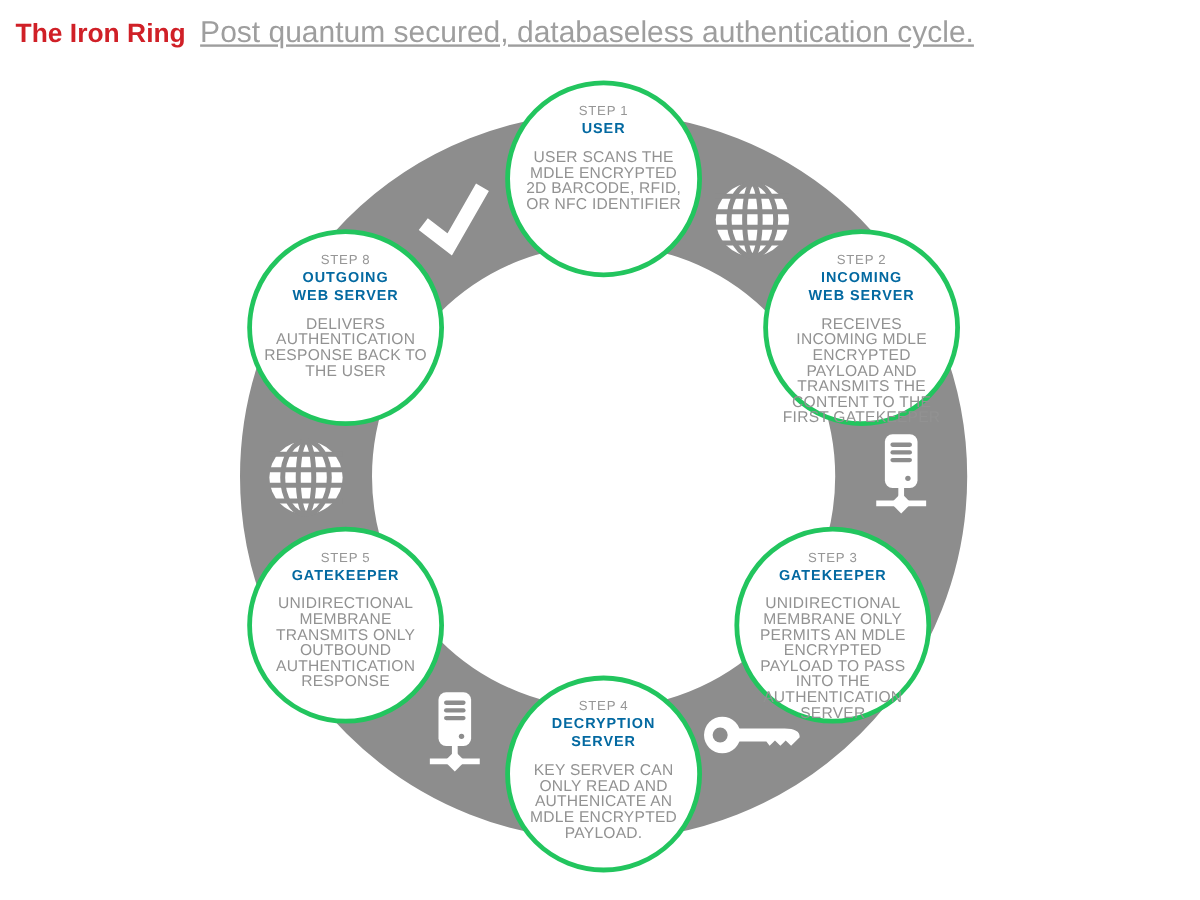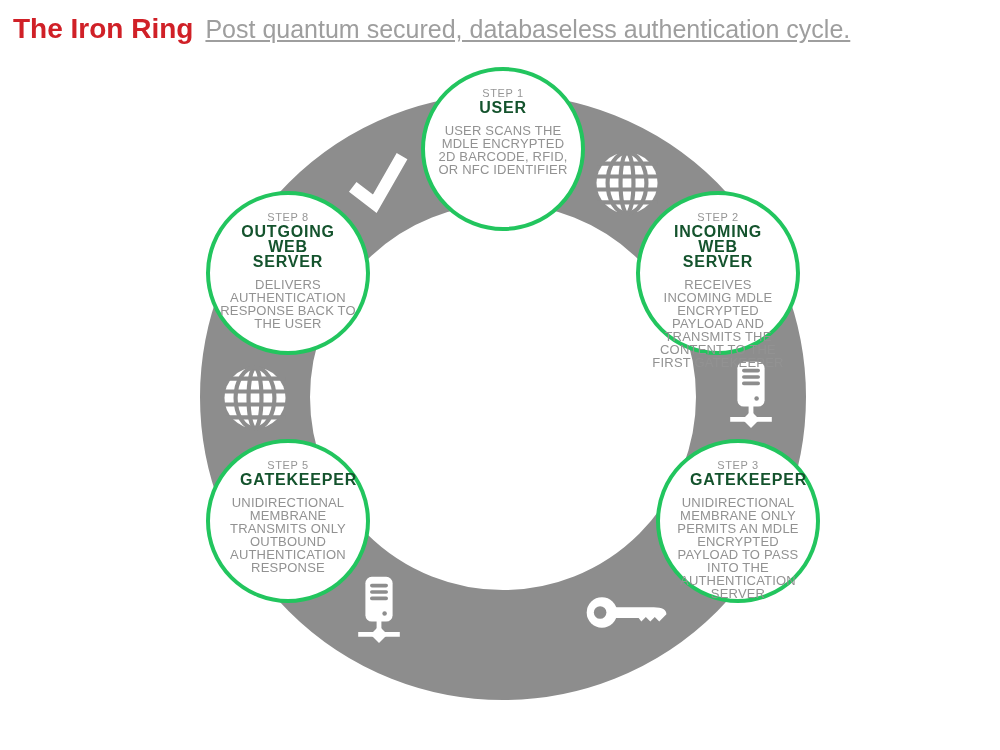--- a/index.html
+++ b/index.html
@@ -2,42 +2,42 @@
 <html><head>
 <meta charset="utf-8">
 <style>
   html,body{margin:0;padding:0;background:#fff;}
   .canvas{
     position:relative;width:1000px;height:750px;background:#ffffff;
     overflow:hidden;font-family:"Liberation Sans",sans-serif;
   }
   
   .header{position:absolute;left:13px;top:13px;white-space:nowrap;}
-  .brand{font-size:28px;font-weight:700;color:#d02027;letter-spacing:0px;}
+  .brand{font-size:22px;font-weight:700;color:#d02027;letter-spacing:0px;}
   .subtitle{font-size:25px;font-weight:400;color:#9e9e9e;margin-left:12px;text-decoration:underline;}
   
   .ring{
     position:absolute;left:200px;top:94px;width:386px;height:386px;
     border:110px solid #8d8d8d;border-radius:50%;z-index:1;
   }
   
   .step-circle{
     position:absolute;width:164px;height:164px;box-sizing:border-box;
     border:4px solid #22c55e;border-radius:50%;background:#ffffff;z-index:3;
     display:flex;flex-direction:column;align-items:center;
     padding-top:15px;text-align:center;
   }
   .step-label{font-size:11px;color:#969696;letter-spacing:0.6px;line-height:14px;}
-  .step-name{font-size:16px;font-weight:700;color:#14532d;letter-spacing:0.8px;
+  .step-name{font-size:12px;font-weight:700;color:#0369a1;letter-spacing:0.8px;
              line-height:15px;width:96px;}
   .step-desc{font-size:13px;color:#929292;letter-spacing:0.2px;line-height:13px;
              width:136px;margin-top:9px;}
   .pos-1{left:421px;top:67px;}
   .pos-2{left:636px;top:191px;}
-  .pos-3{left:656px;top:439px;}
+  .pos-3{left:612px;top:439px;}
   .pos-4{left:421px;top:563px;}
   .pos-5{left:206px;top:439px;}
   .pos-6{left:206px;top:191px;}
   
   .ring-icon{position:absolute;z-index:2;}
   .icon-check{left:346px;top:150px;transform:rotate(-9deg);}
   .icon-globe-tr{left:590px;top:146px;}
   .icon-server-r{left:719px;top:357px;}
   .icon-key{left:584px;top:589px;}
   .icon-server-bl{left:347px;top:572px;}
@@ -125,20 +125,25 @@
     <div class="step-name">INCOMING WEB SERVER</div>
     <div class="step-desc">RECEIVES INCOMING MDLE ENCRYPTED PAYLOAD AND TRANSMITS THE CONTENT TO THE FIRST GATEKEEPER</div>
   </div>
 
   <div class="step-circle pos-3">
     <div class="step-label">STEP 3</div>
     <div class="step-name">GATEKEEPER</div>
     <div class="step-desc">UNIDIRECTIONAL MEMBRANE ONLY PERMITS AN MDLE ENCRYPTED PAYLOAD TO PASS INTO THE AUTHENTICATION SERVER</div>
   </div>
 
+  <div class="step-circle pos-4">
+    <div class="step-label">STEP 4</div>
+    <div class="step-name">DECRYPTION SERVER</div>
+    <div class="step-desc">KEY SERVER CAN ONLY READ AND AUTHENICATE AN MDLE ENCRYPTED PAYLOAD.</div>
+  </div>
 
   <div class="step-circle pos-5">
     <div class="step-label">STEP 5</div>
     <div class="step-name">GATEKEEPER</div>
     <div class="step-desc">UNIDIRECTIONAL MEMBRANE TRANSMITS ONLY OUTBOUND AUTHENTICATION RESPONSE</div>
   </div>
 
   <div class="step-circle pos-6">
     <div class="step-label">STEP 8</div>
     <div class="step-name">OUTGOING WEB SERVER</div>

